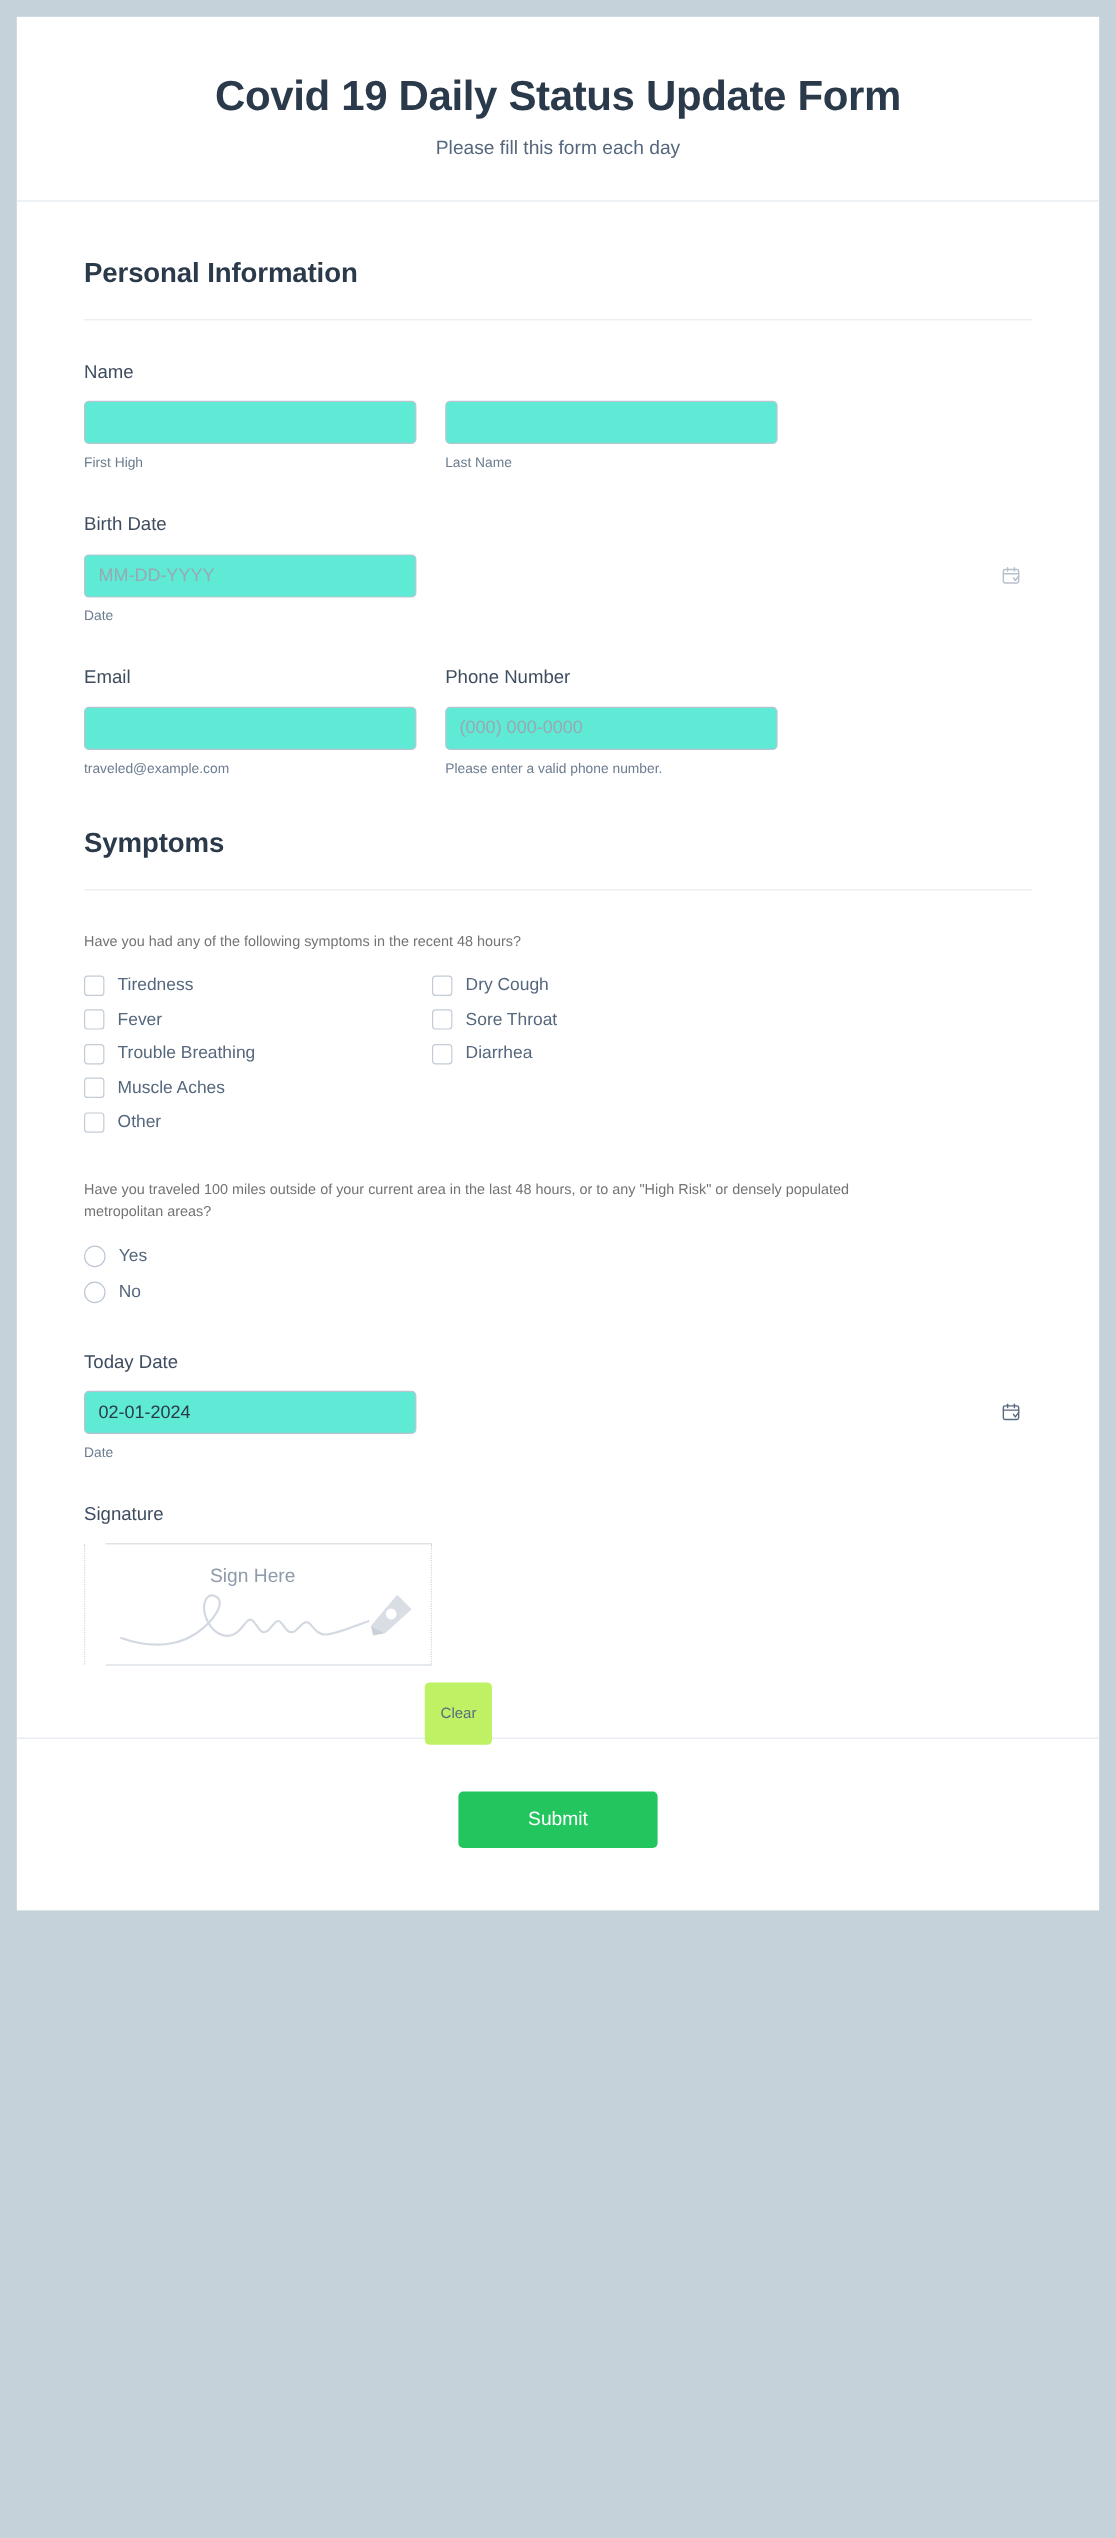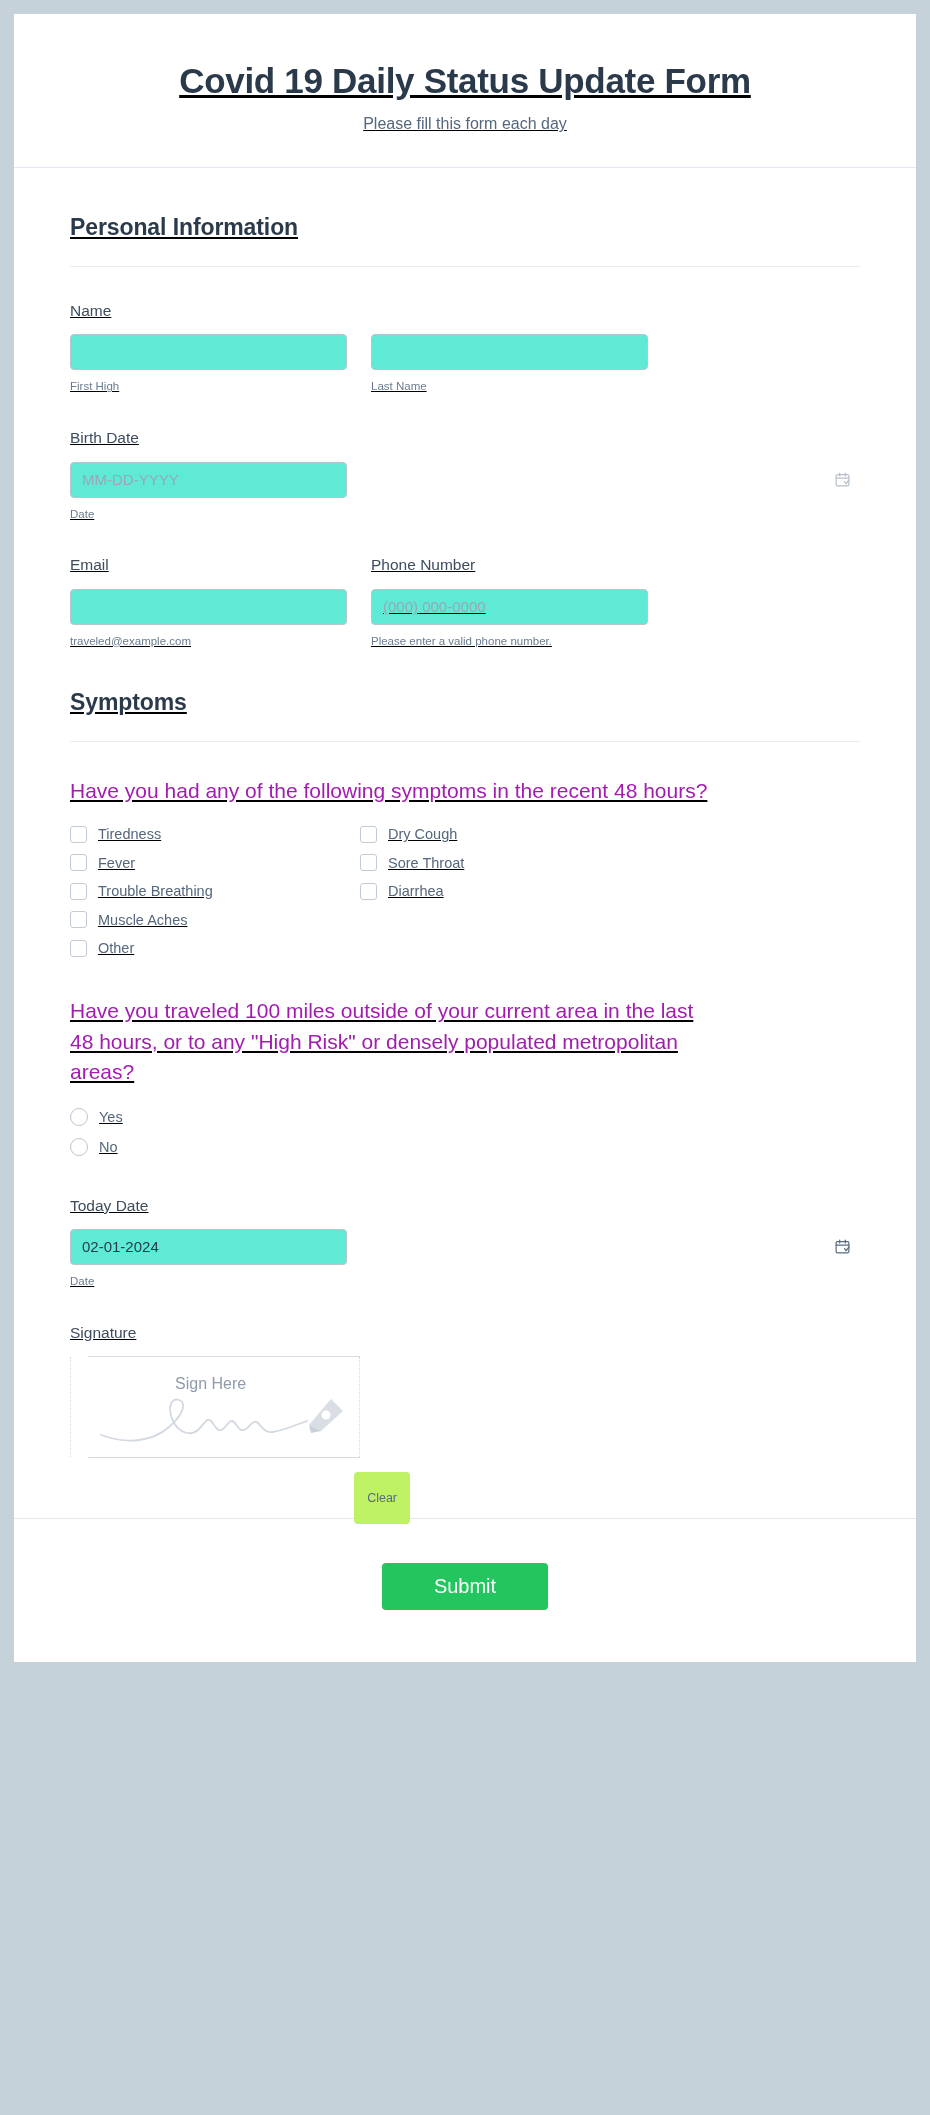--- a/index.html
+++ b/index.html
@@ -9,21 +9,20 @@
     background: #c5d2da;
     font-family: "Liberation Sans", sans-serif;
     -webkit-font-smoothing: antialiased;
   }
 
   .page {
     width: 930px;
     min-height: 2115px;
     background: #c5d2da;
     padding: 14px 14px 18px 14px;
-    text-decoration: underline;
   }
 
   .form-card {
     width: 902px;
     background: #ffffff;
     margin: 0 auto;
   }
 
   
   .form-header {
@@ -105,22 +104,22 @@
     position: absolute;
     right: 9px;
     top: 9px;
     width: 17px;
     height: 17px;
     pointer-events: none;
   }
 
   
   .question-text {
-    font-size: 21px;
-    color: #a21caf;
+    font-size: 12px;
+    color: #737373;
     line-height: 1.45;
     margin-bottom: 14px;
     max-width: 640px;
   }
 
   .check-grid {
     display: flex;
     gap: 0;
   }
   .check-col { width: 290px; }
@@ -202,21 +201,21 @@
     padding: 44px 0 52px 0;
     text-align: center;
   }
   .submit-btn {
     background: #22c55e;
     color: #ffffff;
     border: none;
     border-radius: 4px;
     width: 166px;
     height: 47px;
-    font-size: 20px;
+    font-size: 16px;
     font-family: "Liberation Sans", sans-serif;
     cursor: pointer;
   }
 </style>
 </head>
 <body>
 
 <div class="page">
   <div class="form-card">
 

